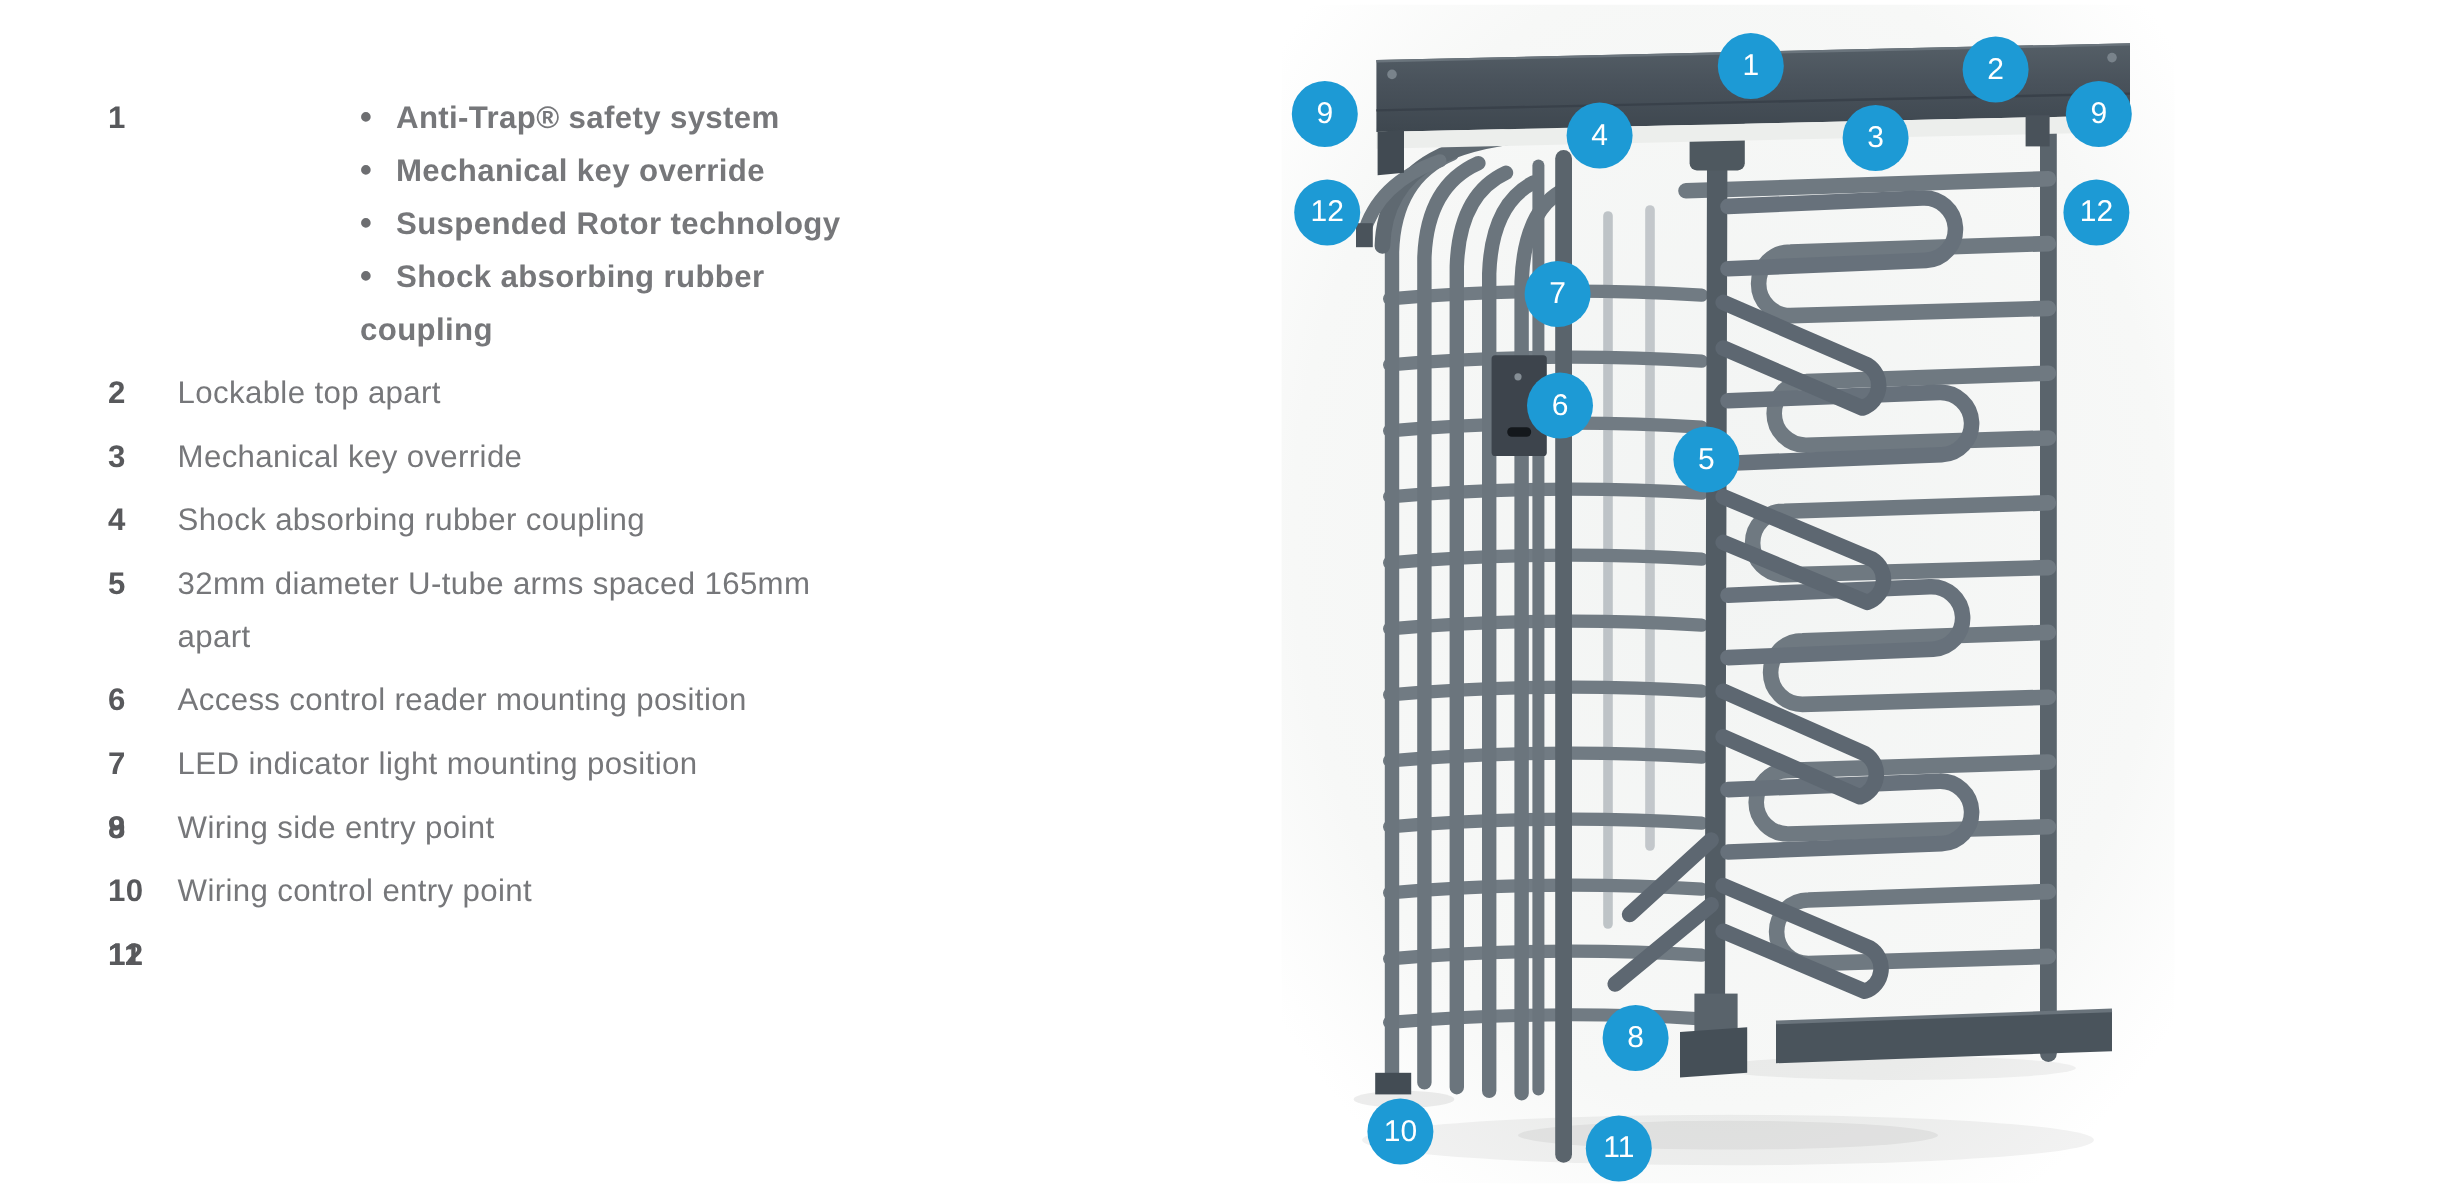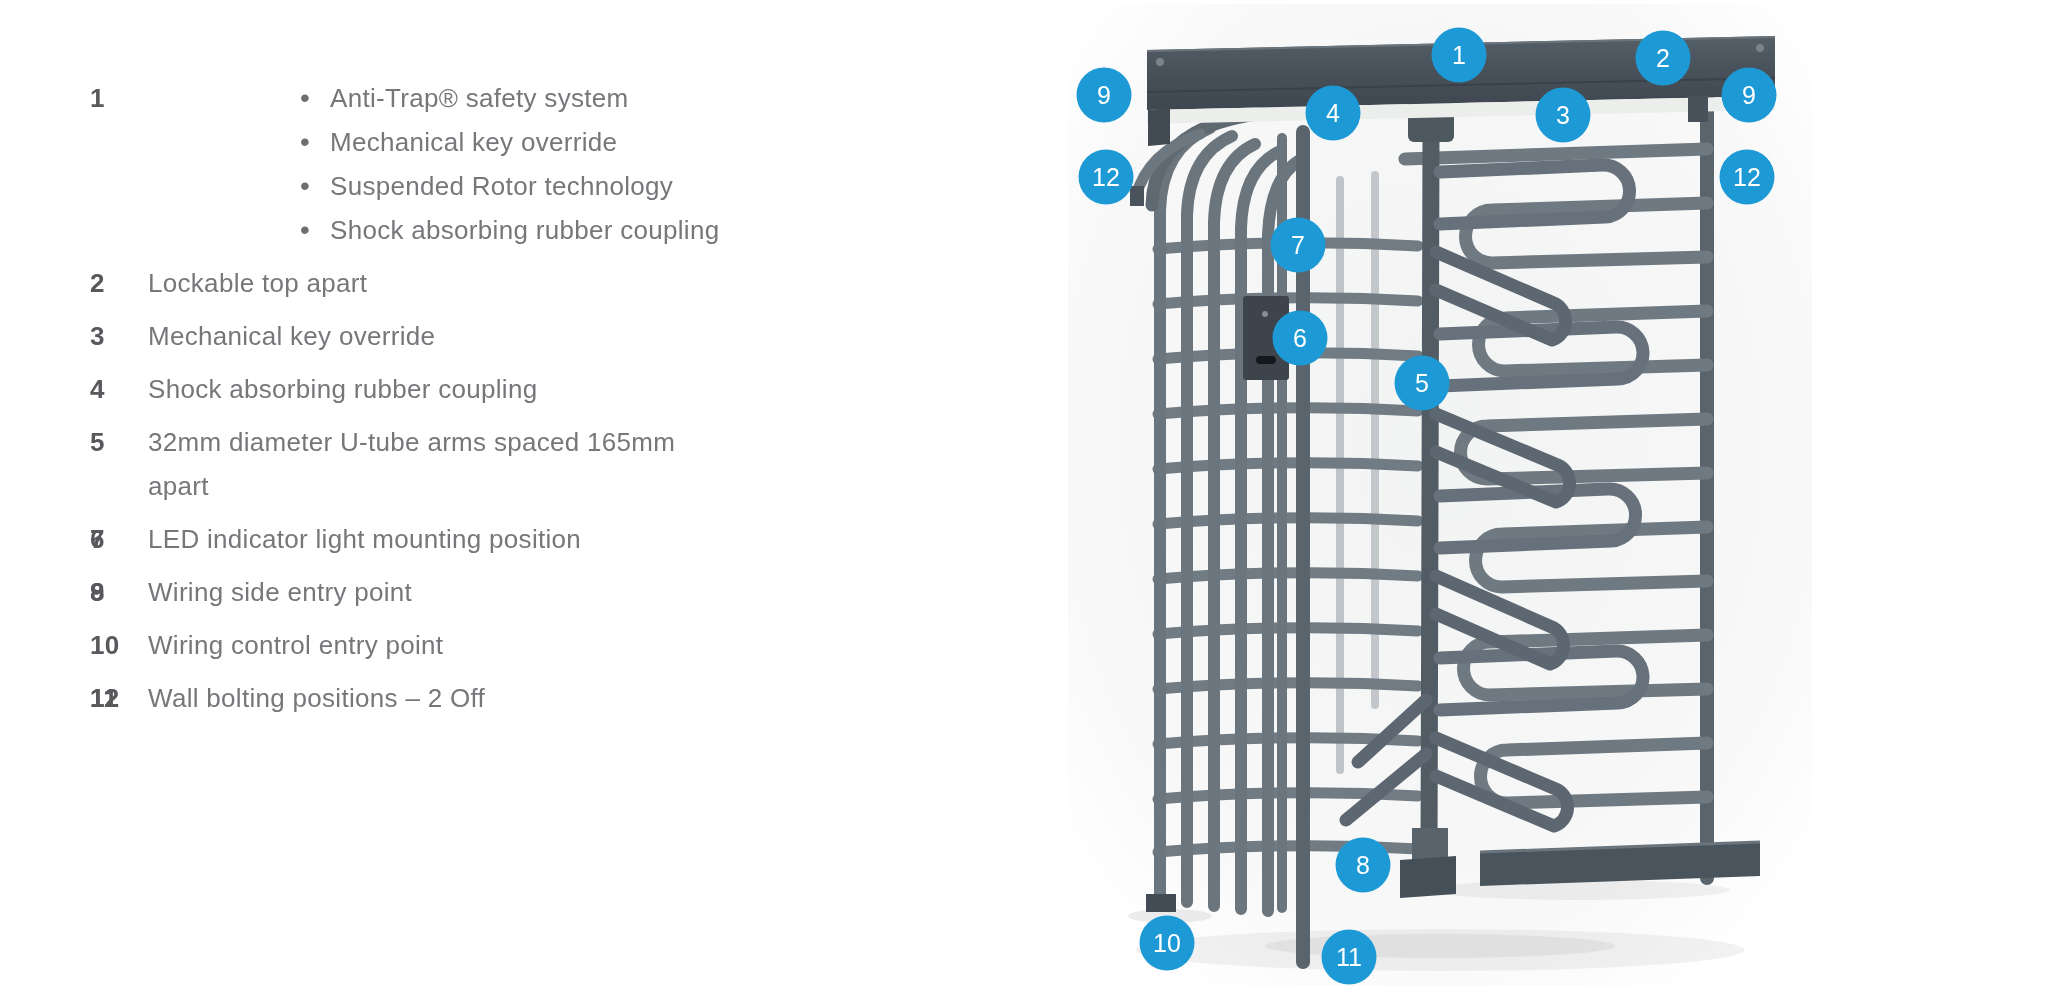--- a/index.html
+++ b/index.html
@@ -12,21 +12,21 @@
   .legend{
     position:absolute;left:90px;top:76px;width:650px;
     font-size:26px;line-height:44px;color:#76777a;letter-spacing:.3px;
   }
   .legend ol{list-style:none;margin:0;padding:0;}
   .legend li.item{position:relative;padding-left:58px;margin:0 0 9px 0;}
   .legend .num{
     position:absolute;left:0;top:0;width:48px;
     font-weight:bold;color:#58595c;
   }
-  .legend ul.bullets{list-style:none;margin:0;padding:0;}
+  .legend ul.bullets{list-style:none;margin:0;padding:0;font-weight:bold;}
   .legend ul.bullets li{padding-left:152px;}
   .legend ul.bullets .dot{display:inline-block;width:30px;color:#6d6e71;font-size:28px;}
   
   .diagram{position:absolute;left:1060px;top:0;width:760px;height:1003px;}
   .diagram svg{position:absolute;left:0;top:0;}
   .badge{
     position:absolute;width:55px;height:55px;border-radius:50%;
     display:flex;align-items:center;justify-content:center;
     font-size:25px;letter-spacing:0;line-height:1;
     transform:translate(-50%,-50%);
@@ -41,27 +41,27 @@
       <li class="item"><span class="num">1</span><ul class="bullets">
           <li><span class="dot">•</span><span>Anti-Trap® safety system</span></li>
           <li><span class="dot">•</span><span>Mechanical key override</span></li>
           <li><span class="dot">•</span><span>Suspended Rotor technology</span></li>
           <li><span class="dot">•</span><span>Shock absorbing rubber coupling</span></li>
         </ul></li>
       <li class="item"><span class="num">2</span><span class="txt">Lockable top apart</span></li>
       <li class="item"><span class="num">3</span><span class="txt">Mechanical key override</span></li>
       <li class="item"><span class="num">4</span><span class="txt">Shock absorbing rubber coupling</span></li>
       <li class="item"><span class="num">5</span><span class="txt">32mm diameter U-tube arms spaced 165mm apart</span></li>
-      <li class="item"><span class="num">6</span></li>
+      <li class="item"><span class="num">6</span><span class="txt">Access control reader mounting position</span></li>
       <li class="item"><span class="num">7</span><span class="txt">LED indicator light mounting position</span></li>
       <li class="item"><span class="num">8</span></li>
       <li class="item"><span class="num">9</span><span class="txt">Wiring side entry point</span></li>
       <li class="item"><span class="num">10</span><span class="txt">Wiring control entry point</span></li>
       <li class="item"><span class="num">11</span></li>
-      <li class="item"><span class="num">12</span><span class="txt">Wall bolting positions – 2 Off</span></li>
+      <li class="item"><span class="num">12</span></li>
     </ol>
 </div>
 
 <div class="diagram">
   <svg width="760" height="1003" viewBox="0 0 760 1003">
     <defs>
       <radialGradient id="bgGrad" cx="50%" cy="45%" r="65%">
         <stop offset="0%" stop-color="#f2f4f3"></stop>
         <stop offset="75%" stop-color="#f7f8f7"></stop>
         <stop offset="100%" stop-color="#ffffff"></stop>

